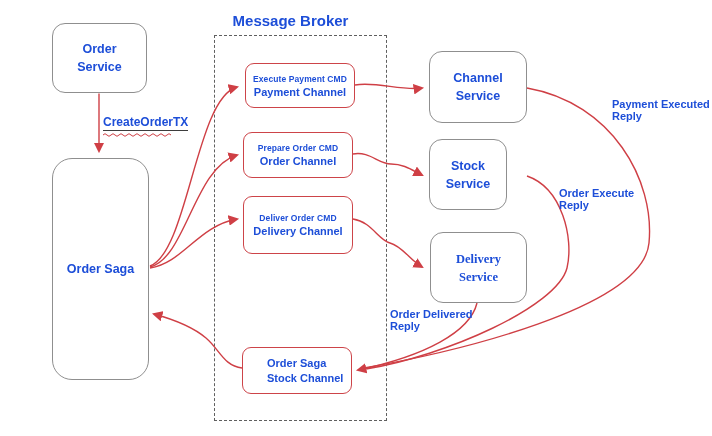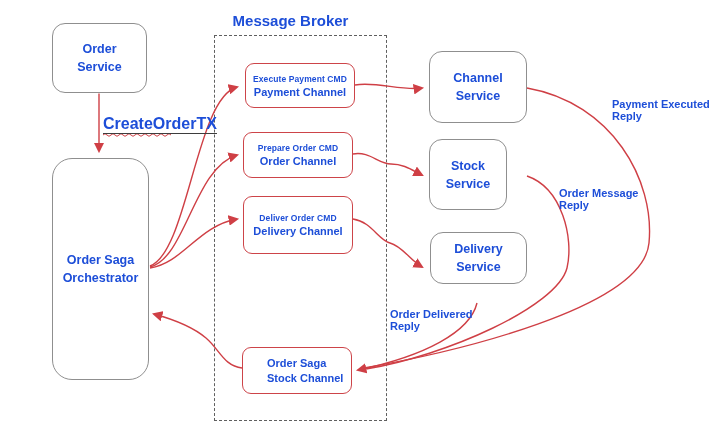--- a/index.html
+++ b/index.html
@@ -15,21 +15,21 @@
         text-align:center;}
   .gray-node{border:1.5px solid #8f8f8f;border-radius:13px;font-weight:700;font-size:12.5px;line-height:18px;}
   .orchestrator{border-radius:20px;}
   .red-node{border:1.5px solid #cd4449;border-radius:9px;font-weight:700;}
   .red-node .cmd-line{font-size:8.5px;line-height:12px;letter-spacing:.1px;}
   .red-node .chan-line{font-size:11px;line-height:14px;}
   .reply-node{align-items:flex-start;padding-left:24px;}
   .reply-node .chan-line{font-size:11px;line-height:15px;}
   .broker-title{position:absolute;z-index:0;text-align:center;font-size:15px;font-weight:700;}
   .flow-label{position:absolute;z-index:2;font-size:11px;font-weight:700;line-height:12px;white-space:nowrap;}
-  .tx-label{position:absolute;z-index:2;font-size:16px;font-weight:700;white-space:nowrap;}
+  .tx-label{position:absolute;z-index:2;font-size:12px;font-weight:700;white-space:nowrap;}
   .tx-label .u{border-bottom:1.2px solid #3d3d3d;padding-bottom:0.5px;}
 </style>
 </head>
 <body>
 
 <div class="canvas">
 
   <div class="broker-box" style="left:214px;top:35px;width:171px;height:384px;"></div>
   <div class="broker-title" style="left:205px;top:12px;width:171px;">Message Broker</div>
 
@@ -55,34 +55,33 @@
     </g>
   </svg>
 
   <div class="node gray-node" style="left:52px;top:23px;width:95px;height:70px;text-align:right;">
     <span>Order</span>
     <span>Service</span>
   </div>
 
   <div class="node gray-node orchestrator" style="left:52px;top:158px;width:97px;height:222px;">
     <span>Order Saga</span>
-    <span>Orchestrator</span>
   </div>
 
   <div class="node gray-node" style="left:429px;top:51px;width:98px;height:72px;">
     <span>Channel</span>
     <span>Service</span>
   </div>
 
   <div class="node gray-node" style="left:429px;top:139px;width:78px;height:71px;">
     <span>Stock</span>
     <span>Service</span>
   </div>
 
-  <div class="node gray-node" style="left:430px;top:232px;width:97px;height:52px;">
+  <div class="node gray-node" style="left:430px;top:232px;width:97px;height:71px;font-family:Liberation Serif, serif;">
     <span>Delivery</span>
     <span>Service</span>
   </div>
 
   <div class="node red-node" style="left:245px;top:63px;width:110px;height:45px;">
     <span class="cmd-line">Execute Payment CMD</span>
     <span class="chan-line">Payment Channel</span>
   </div>
 
   <div class="node red-node" style="left:243px;top:132px;width:110px;height:46px;">
@@ -103,21 +102,21 @@
   <div class="tx-label" style="left:103px;top:115px;">
     <span class="u">CreateOrderTX</span>
   </div>
 
   <div class="flow-label" style="left:612px;top:98px;">
     <div>Payment Executed</div>
     <div>Reply</div>
   </div>
 
   <div class="flow-label" style="left:559px;top:187px;">
-    <div>Order Message</div>
+    <div>Order Execute</div>
     <div>Reply</div>
   </div>
 
   <div class="flow-label" style="left:390px;top:308px;">
     <div>Order Delivered</div>
     <div>Reply</div>
   </div>
 
 </div>
 

